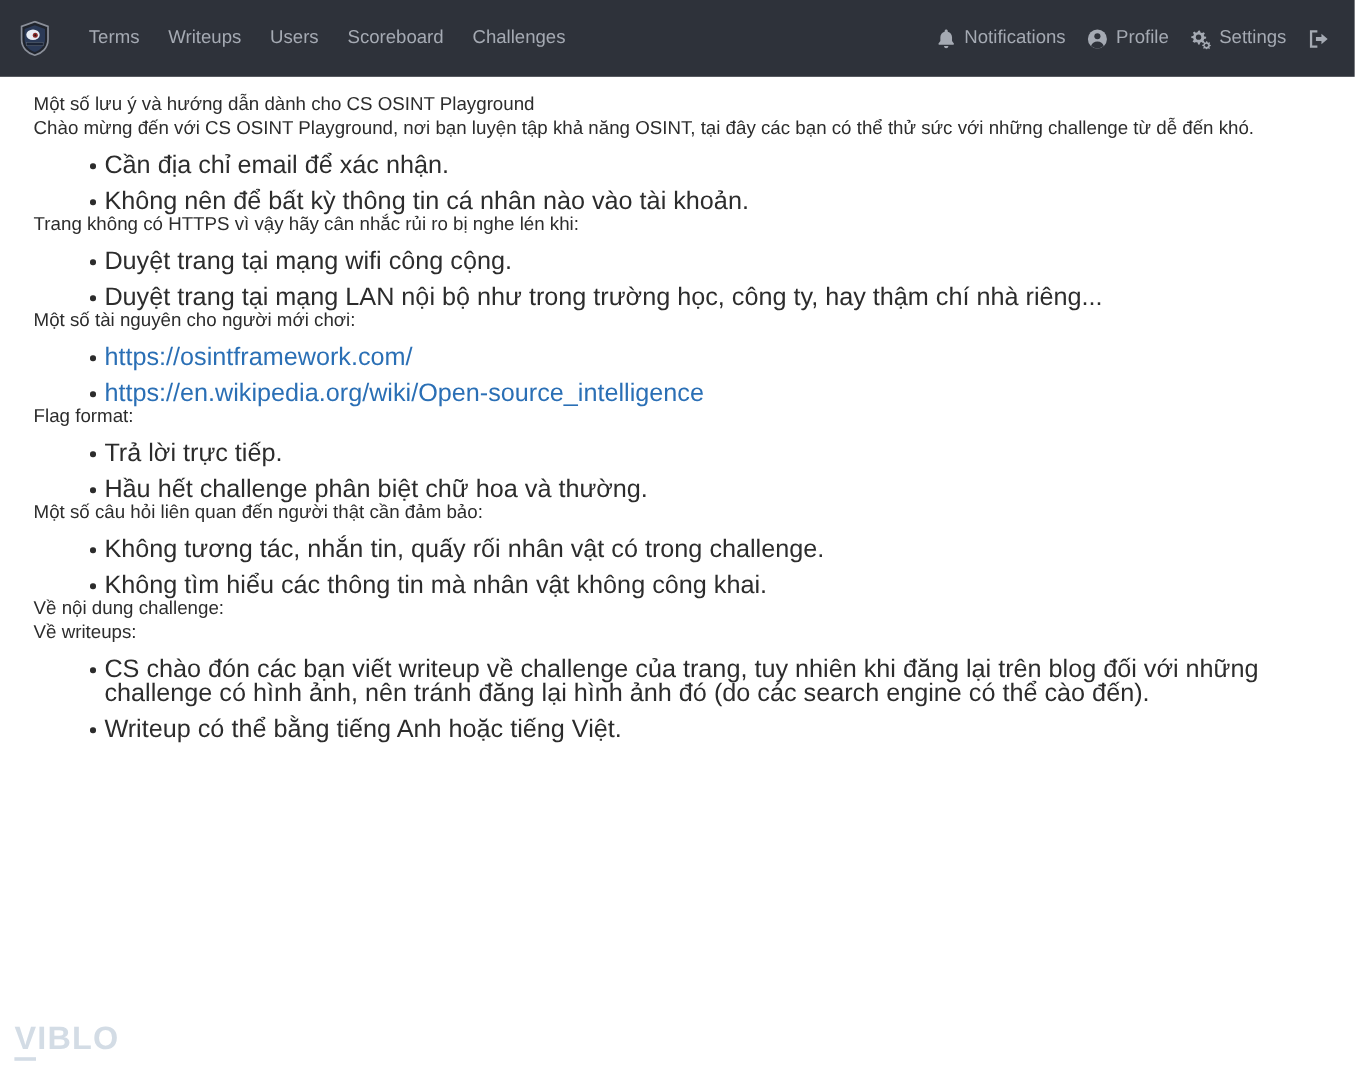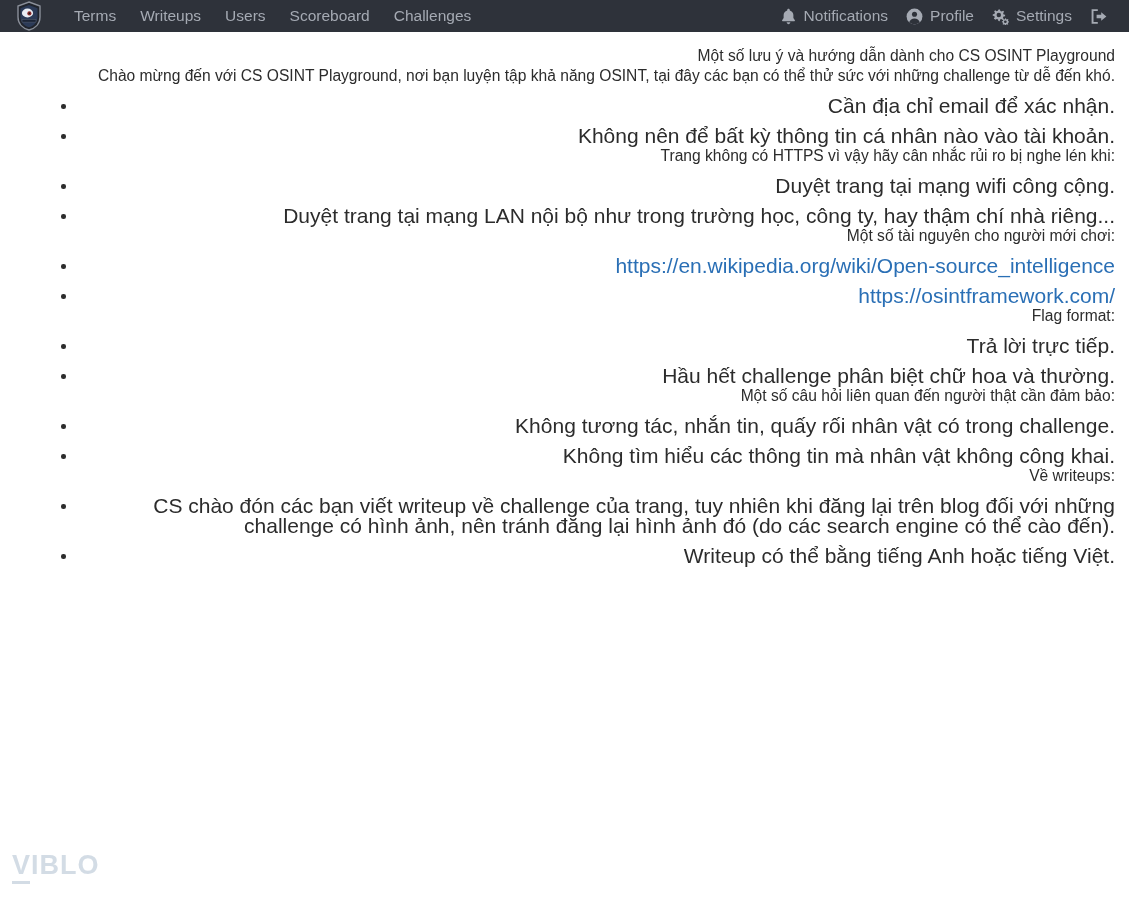--- a/index.html
+++ b/index.html
@@ -12,21 +12,21 @@
     width: 1129px;
     height: 898px;
     overflow: hidden;
     font-family: "Liberation Sans", "DejaVu Sans", sans-serif;
     color: #2f2f2f;
     position: relative;
   }
 
   
   .navbar {
-    height: 32px;
+    height: 64px;
     background: #2e323a;
     display: flex;
     align-items: center;
     justify-content: space-between;
     padding: 0 12px 0 14px;
     box-sizing: border-box;
     position: relative;
     z-index: 5;
   }
   .nav-left,
@@ -65,23 +65,22 @@
     height: 17px;
   }
   .nav-icon svg { display: block; }
   .nav-icon-only {
     padding: 8px 7px 8px 10px;
   }
   .nav-icon-only .nav-icon { margin-right: 0; width: 18px; height: 18px; }
 
   
   .content {
-    padding: 0 14px;
+    padding: 0 28px;
     box-sizing: border-box;
-    text-align: right;
   }
   .content p {
     margin: 0;
     padding: 0;
     font-size: 15.6px;
     line-height: 20px;
     color: #2c2c2c;
   }
   .para {
     margin-top: 18px;
@@ -232,41 +231,42 @@
 
   <ul class="bullets">
     <li>Duyệt trang tại mạng wifi công cộng.</li>
     <li>Duyệt trang tại mạng LAN nội bộ như trong trường học, công ty, hay thậm chí nhà riêng...</li>
   </ul>
 
   <p class="para">Một số tài nguyên cho người mới chơi:</p>
 
   <ul class="bullets">
     <li>
+      <a href="#">https://osintframework.com/</a>
+    </li>
+    <li>
       <a href="#">https://en.wikipedia.org/wiki/Open-source_intelligence</a>
     </li>
-    <li>
-      <a href="#">https://osintframework.com/</a>
-    </li>
   </ul>
 
   <p class="para">Flag format:</p>
 
   <ul class="bullets">
     <li>Trả lời trực tiếp.</li>
     <li>Hầu hết challenge phân biệt chữ hoa và thường.</li>
   </ul>
 
   <p class="para">Một số câu hỏi liên quan đến người thật cần đảm bảo:</p>
 
   <ul class="bullets">
     <li>Không tương tác, nhắn tin, quấy rối nhân vật có trong challenge.</li>
     <li>Không tìm hiểu các thông tin mà nhân vật không công khai.</li>
   </ul>
 
+  <p class="para">Về nội dung challenge:</p>
 
 
   <p class="para">Về writeups:</p>
 
   <ul class="bullets">
     <li>CS chào đón các bạn viết writeup về challenge của trang, tuy nhiên khi đăng lại trên blog đối với những challenge có hình ảnh, nên tránh đăng lại hình ảnh đó (do các search engine có thể cào đến).</li>
     <li>Writeup có thể bằng tiếng Anh hoặc tiếng Việt.</li>
   </ul>
 </div>
 

